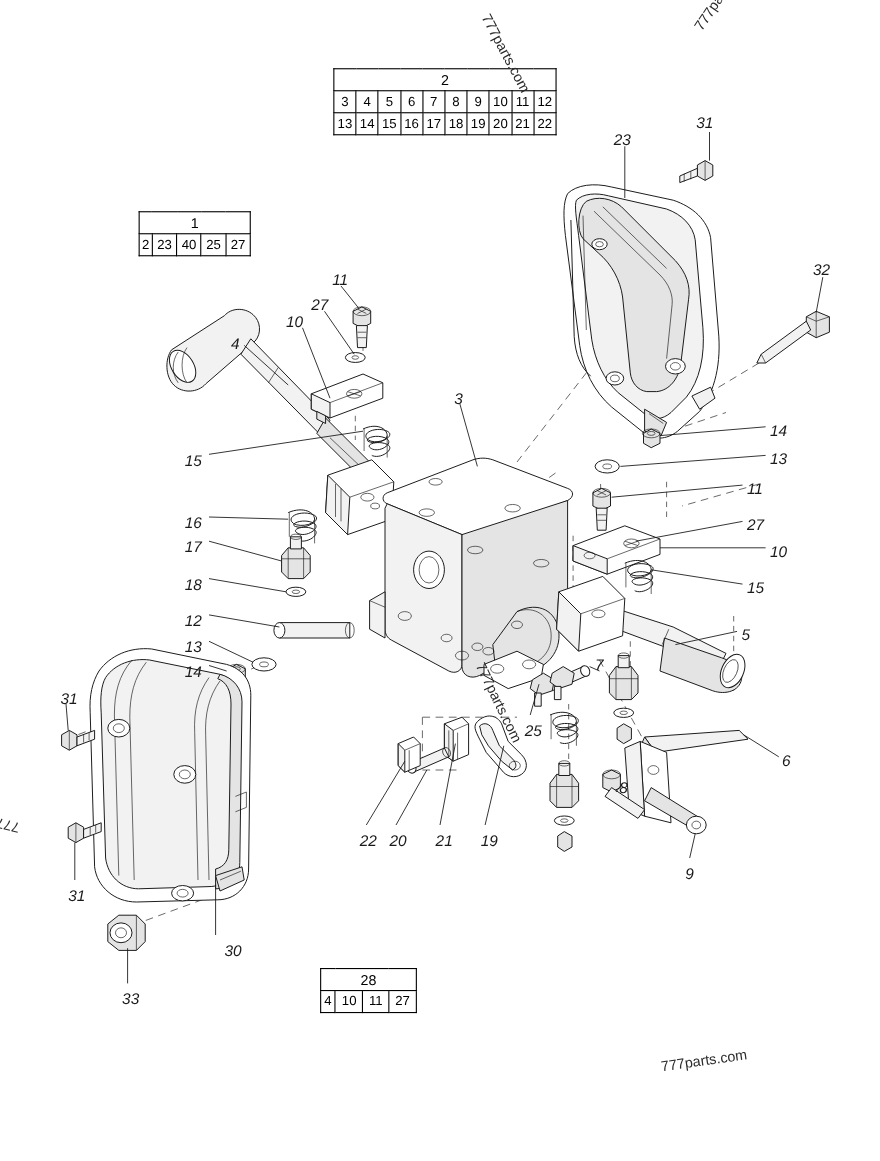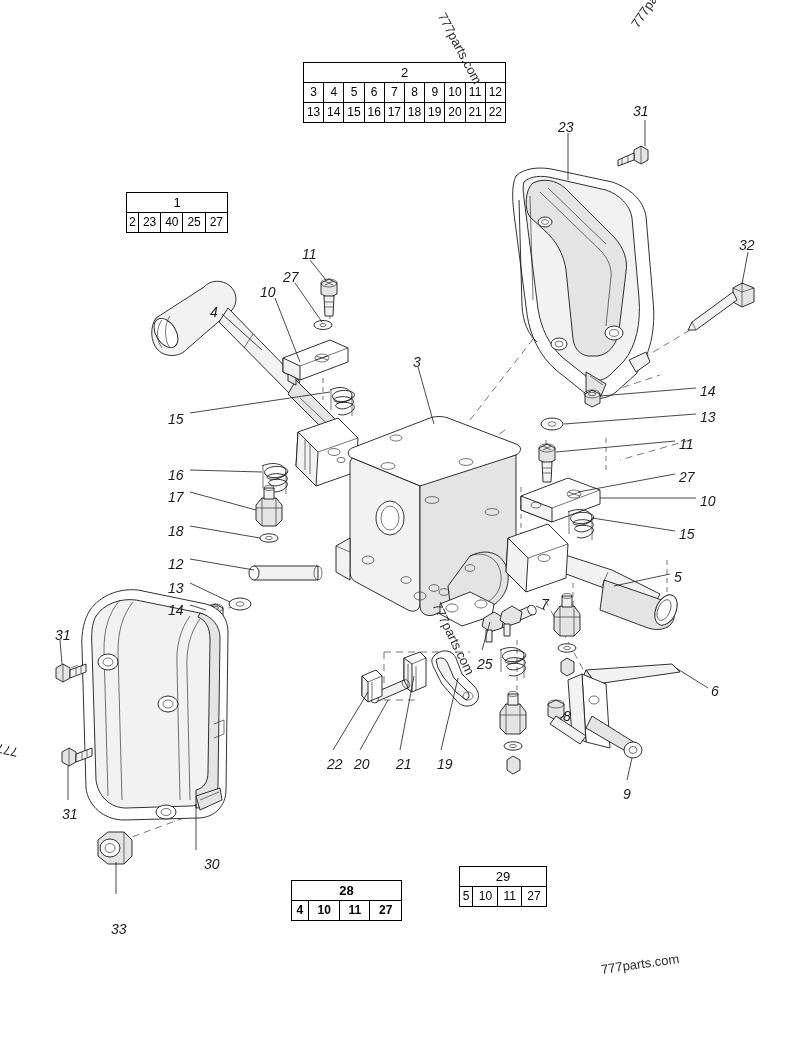--- a/index.html
+++ b/index.html
@@ -528,47 +528,34 @@
       <tr>
         <td>2</td>
         <td>23</td>
         <td>40</td>
         <td>25</td>
         <td>27</td>
       </tr>
     </tbody>
   </table>
 
-  <table class="parts-table" id="tbl28" style="left:291px; top:880px; width:111px;font-weight:bold;">
+  <table class="parts-table" id="tbl28" style="left:291px; top:880px; width:88px;">
     <tbody>
       <tr>
           <td class="head" colspan="4">28</td>
         </tr>
       <tr>
         <td>4</td>
         <td>10</td>
         <td>11</td>
         <td>27</td>
       </tr>
     </tbody>
   </table>
 
-  <table class="parts-table" id="tbl29" style="left:459px; top:866px; width:88px;">
-    <tbody>
-      <tr>
-          <td class="head" colspan="4">29</td>
-        </tr>
-      <tr>
-        <td>5</td>
-        <td>10</td>
-        <td>11</td>
-        <td>27</td>
-      </tr>
-    </tbody>
-  </table>
 
   <div id="callout-layer">
       <div class="callout" style="left: 633px; top: 104px;">31</div>
       <div class="callout" style="left: 558px; top: 120px;">23</div>
       <div class="callout" style="left: 739px; top: 238px;">32</div>
       <div class="callout" style="left: 302px; top: 247px;">11</div>
       <div class="callout" style="left: 283px; top: 270px;">27</div>
       <div class="callout" style="left: 260px; top: 285px;">10</div>
       <div class="callout" style="left: 210px; top: 305px;">4</div>
       <div class="callout" style="left: 413px; top: 355px;">3</div>
@@ -591,21 +578,21 @@
       <div class="callout" style="left: 477px; top: 657px;">25</div>
       <div class="callout" style="left: 711px; top: 684px;">6</div>
       <div class="callout" style="left: 563px; top: 709px;">8</div>
       <div class="callout" style="left: 327px; top: 757px;">22</div>
       <div class="callout" style="left: 354px; top: 757px;">20</div>
       <div class="callout" style="left: 396px; top: 757px;">21</div>
       <div class="callout" style="left: 437px; top: 757px;">19</div>
       <div class="callout" style="left: 623px; top: 787px;">9</div>
       <div class="callout" style="left: 62px; top: 807px;">31</div>
       <div class="callout" style="left: 204px; top: 857px;">30</div>
-      <div class="callout" style="left: 111px; top: 922px;">33</div>
+      <div class="callout" style="left: 111px; top: 901px;">33</div>
     </div>
 
   <div id="watermark-layer">
       <div class="wm" style="left: 448px; top: 10px; transform: rotate(62deg); transform-origin: left top;">777parts.com</div>
       <div class="wm" style="left: 628px; top: 22px; transform: rotate(-56deg); transform-origin: left top;">777parts.com</div>
       <div class="wm" style="left: 443px; top: 600px; transform: rotate(64deg); transform-origin: left top;">777parts.com</div>
       <div class="wm" style="left: 16px; top: 760px; transform: rotate(193deg); transform-origin: left top;">777parts.com</div>
       <div class="wm" style="left: 600px; top: 962px; transform: rotate(-8deg); transform-origin: left top;">777parts.com</div>
     </div>
 

